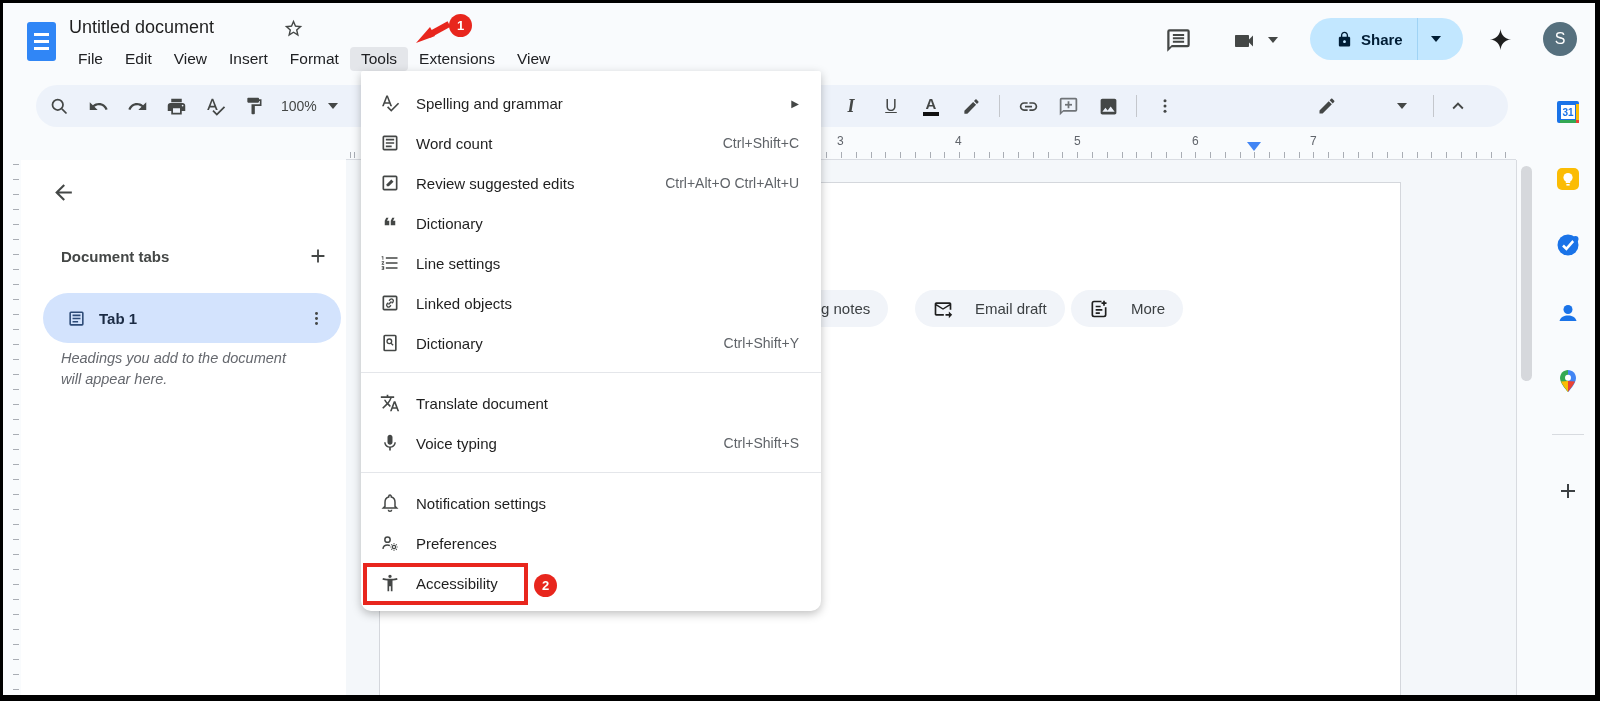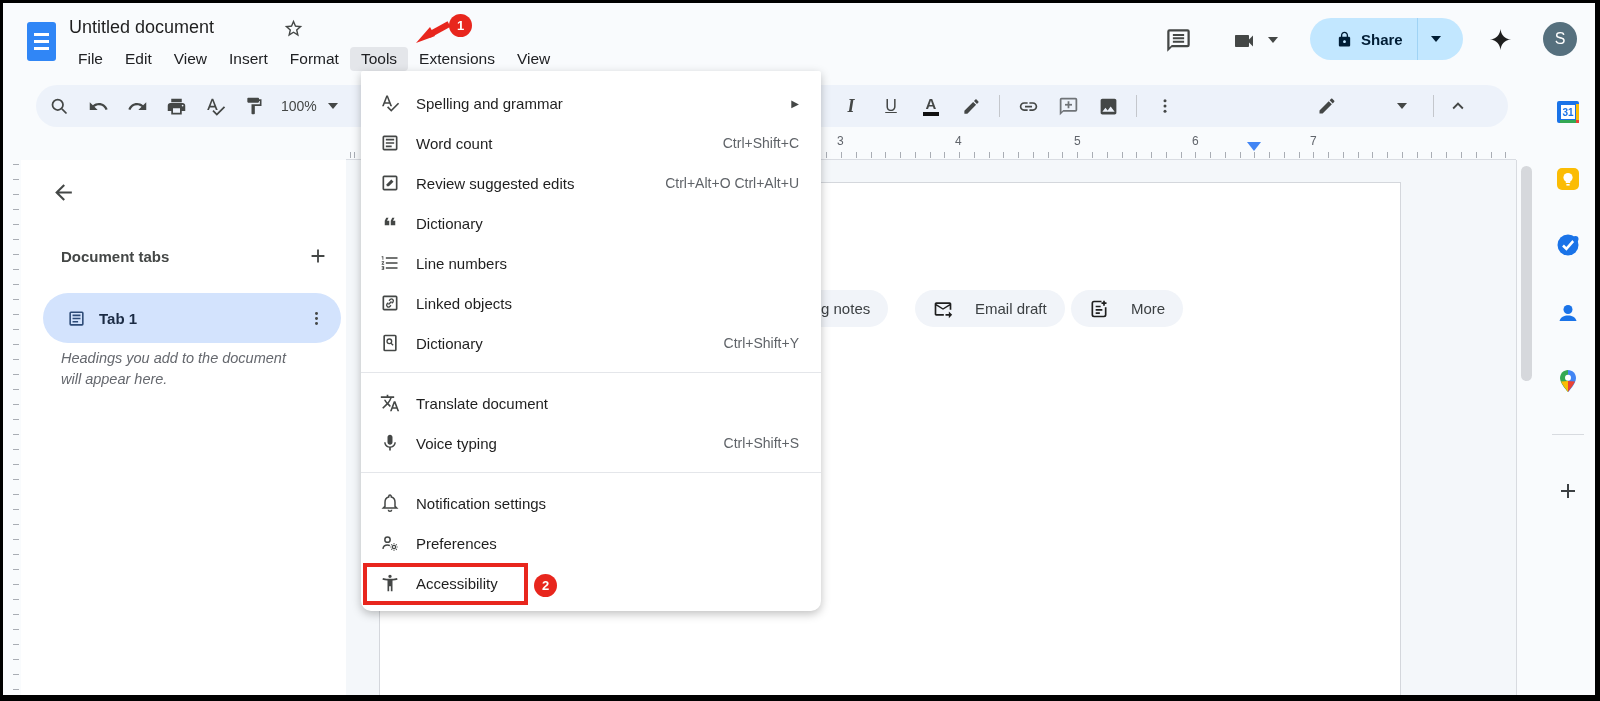--- a/index.html
+++ b/index.html
@@ -396,21 +396,21 @@
           </svg>
         </span>
       <span class="mil">Dictionary</span>
     </div>
     <div class="mi">
       <span class="mic">
           <svg width="20" height="20" viewBox="0 0 24 24" class="ic">
             <path d="M2 17h2v.5H3v1h1v.5H2v1h3v-4H2v1zm1-9h1V4H2v1h1v3zm-1 3h1.8L2 13.1v.9h3v-1H3.2L5 10.9V10H2v1zm5-6v2h14V5H7zm0 14h14v-2H7v2zm0-6h14v-2H7v2z"></path>
           </svg>
         </span>
-      <span class="mil">Line numbers</span>
+      <span class="mil">Line settings</span>
     </div>
     <div class="mi">
       <span class="mic">
           <svg width="20" height="20" viewBox="0 0 24 24" class="ic">
             <path d="M19 3H5a2 2 0 0 0-2 2v14a2 2 0 0 0 2 2h14a2 2 0 0 0 2-2V5a2 2 0 0 0-2-2zm0 16H5V5h14v14z"></path>
             <g fill="none" stroke="#444746" stroke-width="1.6">
               <path d="M10.8 9.2l1.6-1.6a2.3 2.3 0 0 1 3.2 3.2l-1.6 1.6"></path>
               <path d="M13.2 14.8l-1.6 1.6a2.3 2.3 0 0 1-3.2-3.2l1.6-1.6"></path>
               <path d="M10.2 13.8l3.6-3.6"></path>
             </g>

